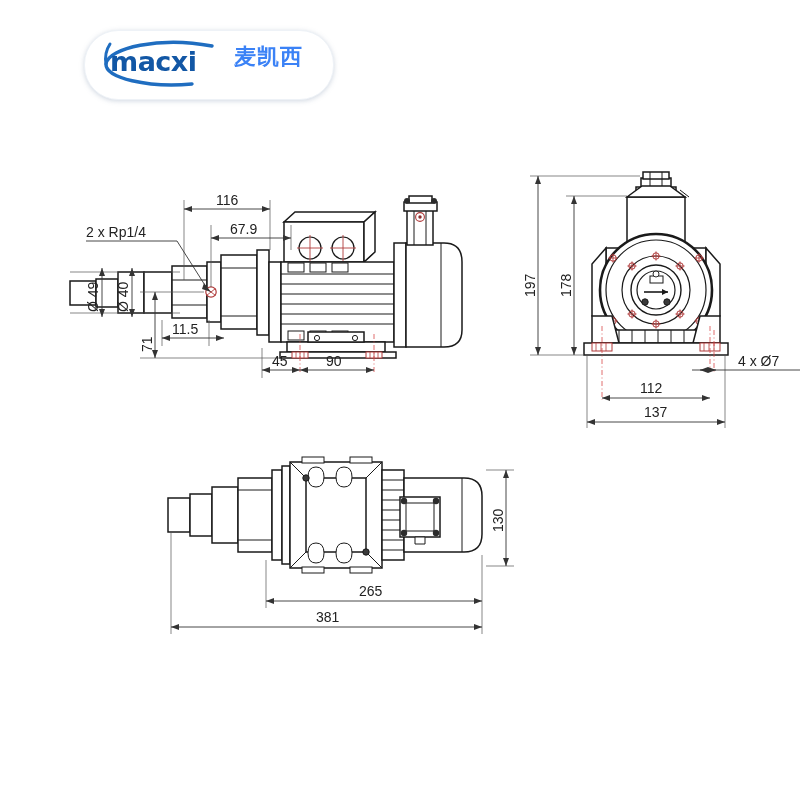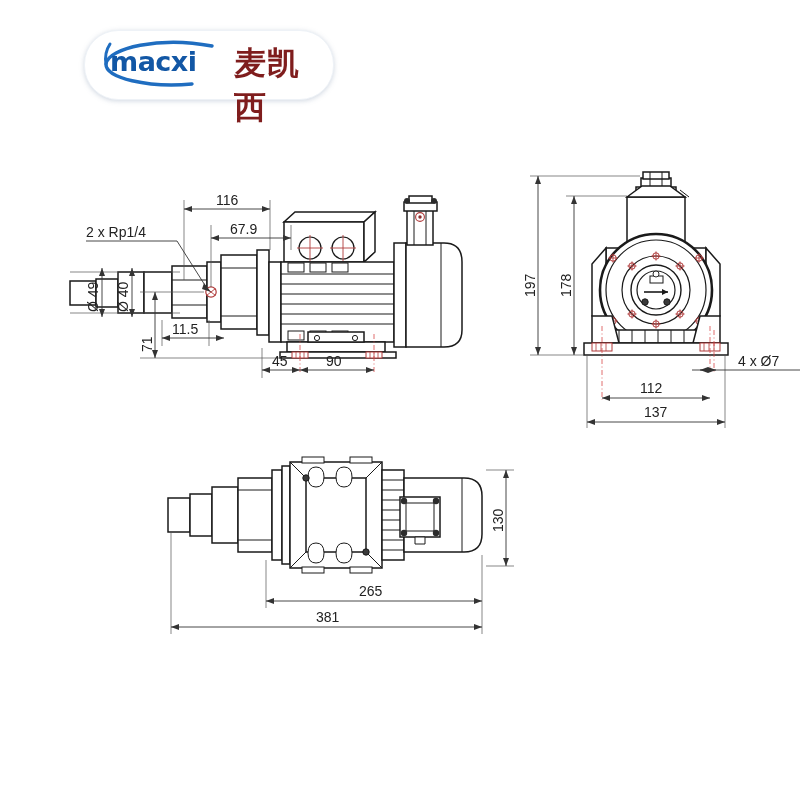--- a/index.html
+++ b/index.html
@@ -23,22 +23,22 @@
   }
   .logo-latin{
     position:absolute;left:26px;top:16px;
     font-family:"DejaVu Sans", sans-serif;
     font-weight:bold;font-size:27px;letter-spacing:-0.5px;
     color:#1257a5;
   }
   .logo-cn{
     position:absolute;left:150px;top:12px;
     font-family:"DejaVu Sans", sans-serif;
-    font-weight:bold;font-size:32px;letter-spacing:1px;
-    color:#7f1d1d;
+    font-weight:bold;font-size:22px;letter-spacing:1px;
+    color:#3b82f6;
   }
   .swoosh{position:absolute;left:16px;top:8px;}
 </style>
 </head>
 <body>
 
 <div id="stage">
 
   <div class="logo-wrap">
     <div class="logo-pill"></div>

